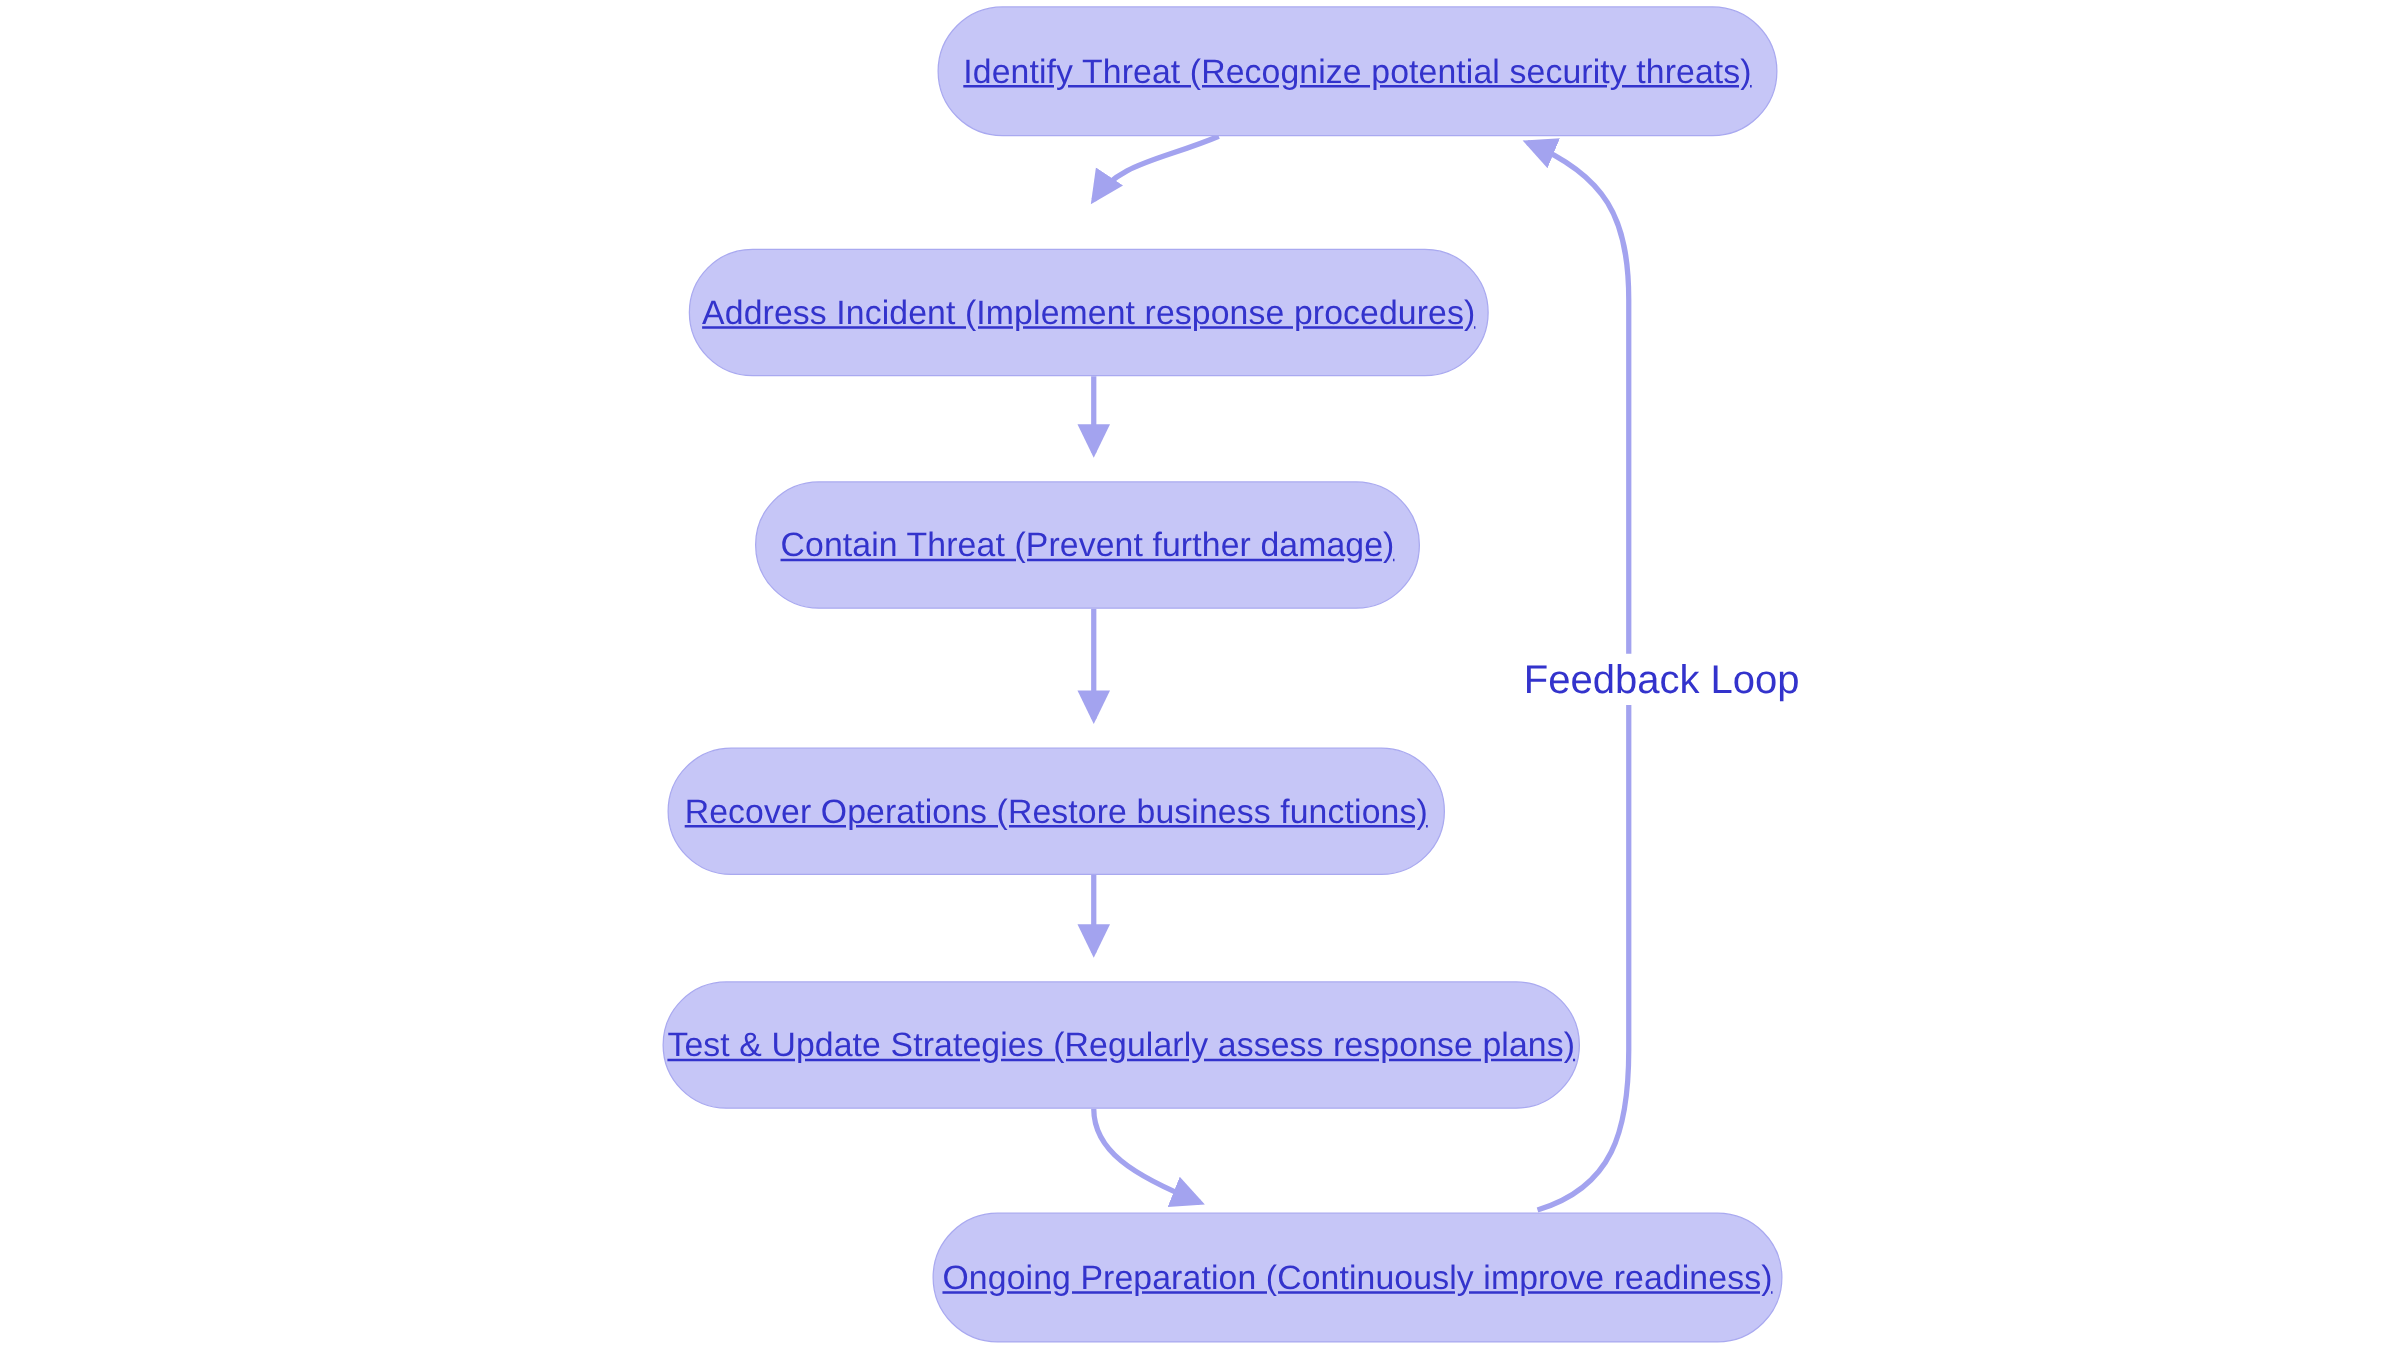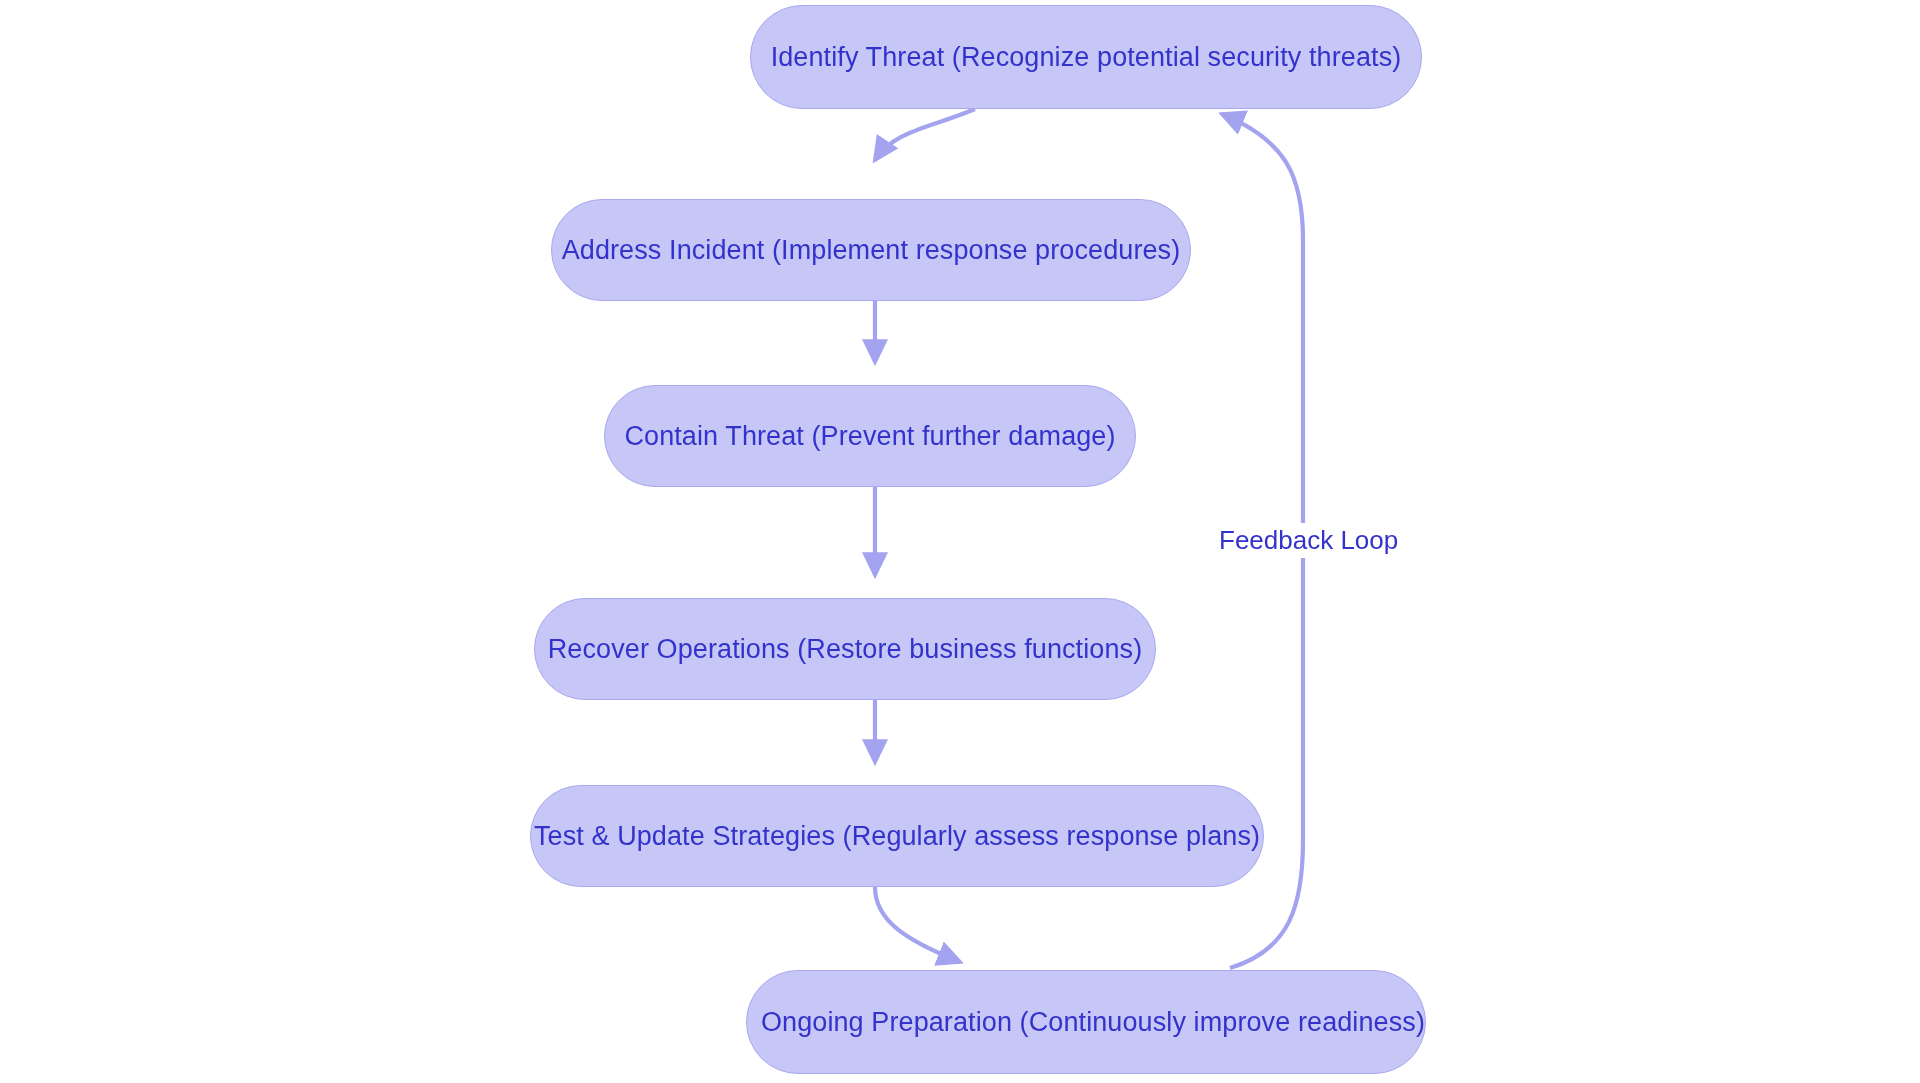--- a/index.html
+++ b/index.html
@@ -30,25 +30,26 @@
     justify-content: center;
     background: #c6c6f7;
     border: 1.6px solid #a9a9f0;
     border-radius: 999px;
     color: #3333cc;
     font-size: 27px;
     font-weight: 400;
     letter-spacing: 0.1px;
     white-space: nowrap;
     z-index: 2;
+    text-decoration: underline;
   }
   .edge-label {
     position: absolute;
     color: #3333cc;
-    font-size: 26px;
+    font-size: 32px;
     white-space: nowrap;
     background: #ffffff;
     padding: 2px 6px;
     z-index: 3;
   }
 </style>
 </head>
 <body>
 
 <div id="canvas">
@@ -87,19 +88,19 @@
   </div>
 
   <div class="node" style="left:534px; top:598px; width:622px; height:102px;">
     <span>Recover Operations (Restore business functions)</span>
   </div>
 
   <div class="node" style="left:530px; top:785px; width:734px; height:102px;">
     <span>Test &amp; Update Strategies (Regularly assess response plans)</span>
   </div>
 
-  <div class="node" style="left:746px; top:970px; width:680px; height:104px;justify-content:flex-end;">
+  <div class="node" style="left:746px; top:970px; width:680px; height:104px;">
     <span>Ongoing Preparation (Continuously improve readiness)</span>
   </div>
 
   <div class="edge-label" style="left:1213px; top:523px;">Feedback Loop</div>
 
 </div>
 
 </body></html>

